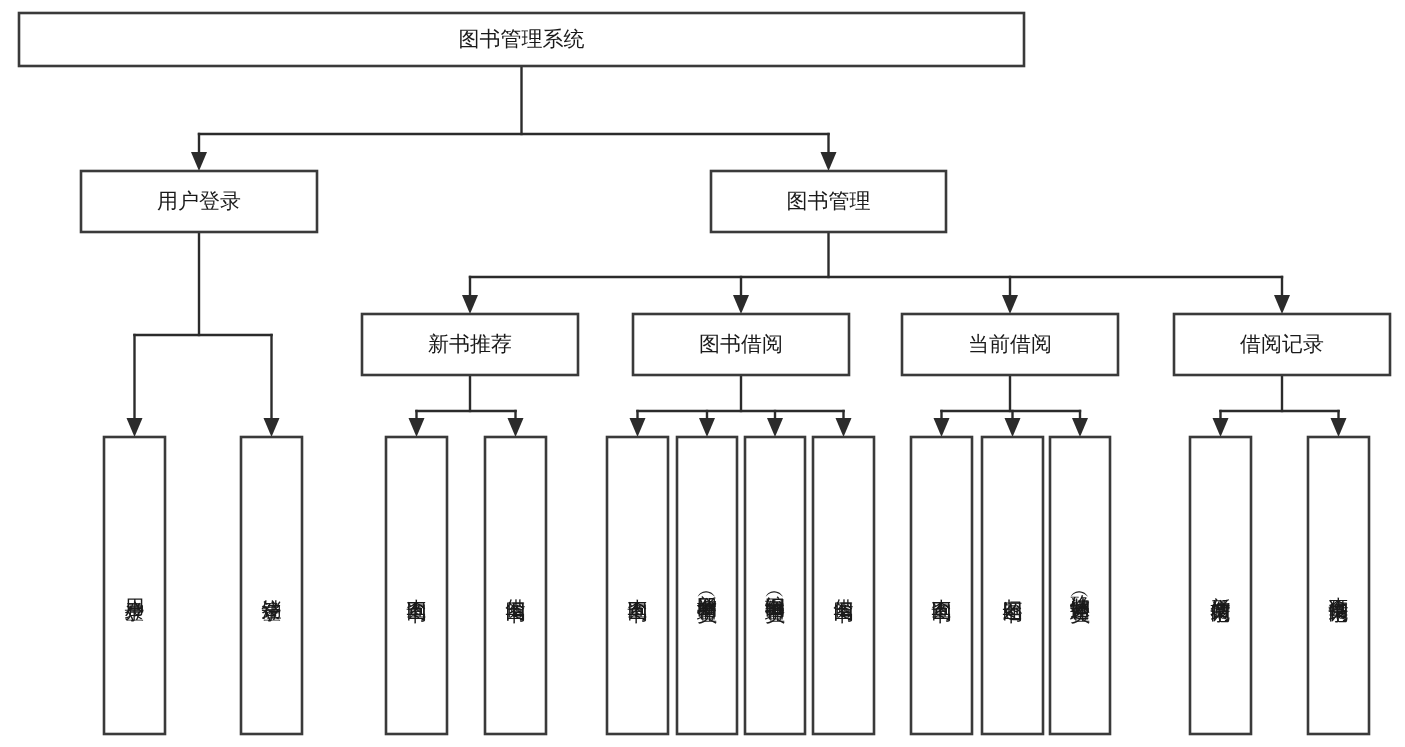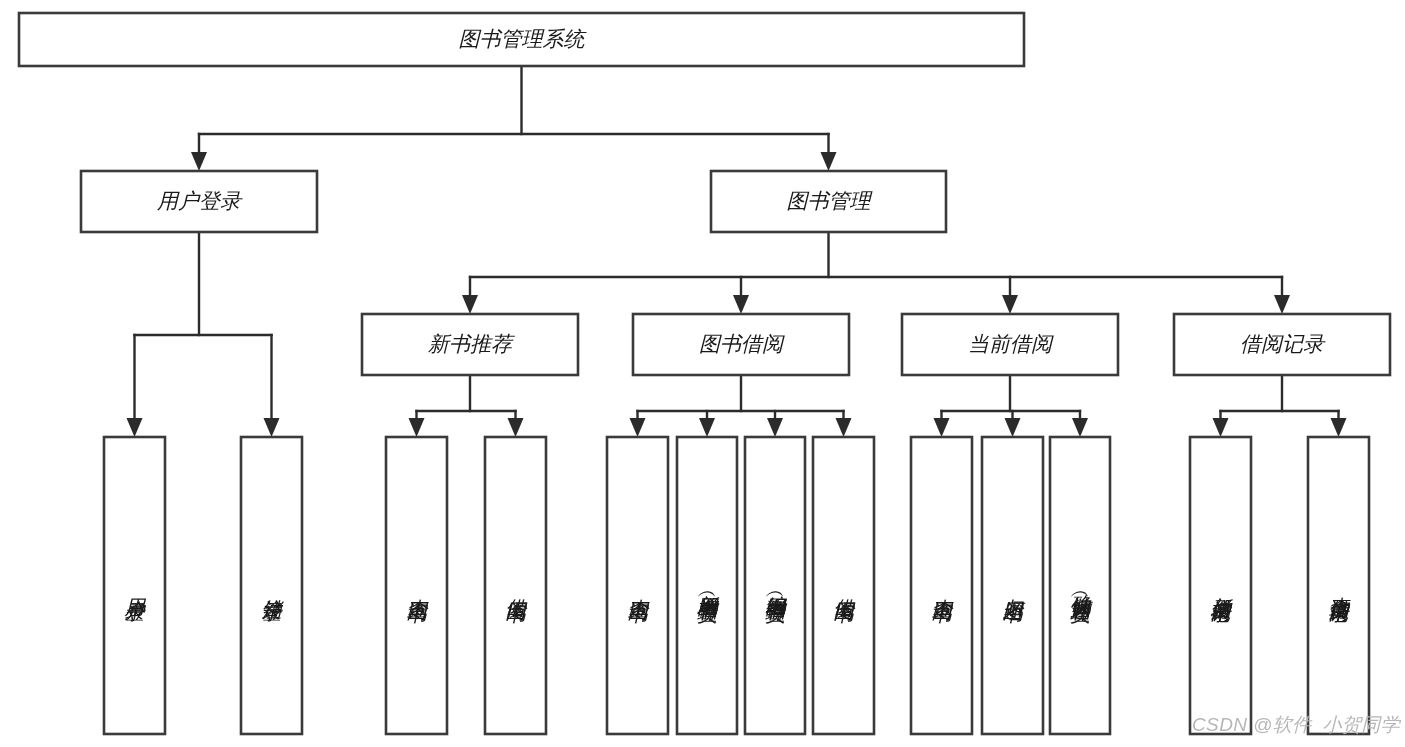--- a/index.html
+++ b/index.html
@@ -11,21 +11,20 @@
     width: 1405px;
     height: 747px;
     overflow: hidden;
     font-family: "Liberation Sans", "DejaVu Sans", sans-serif;
   }
   #diagram-root {
     position: relative;
     width: 1370px;
     height: 747px;
     background: #ffffff;
-    font-style: italic;
   }
   svg.diagram-canvas {
     position: absolute;
     left: 0;
     top: 0;
     width: 1405px;
     height: 747px;
   }
   .node-box {
     fill: #ffffff;
@@ -215,15 +214,14 @@
       <div class="node-label-v" style="left: 677px; top: 437px; width: 60px; height: 297px;">新增图书（管理员）</div>
       <div class="node-label-v" style="left: 745px; top: 437px; width: 60px; height: 297px;">编辑图书（管理员）</div>
       <div class="node-label-v" style="left: 813px; top: 437px; width: 61px; height: 297px;">借阅图书</div>
       <div class="node-label-v" style="left: 911px; top: 437px; width: 61px; height: 297px;">查询图书</div>
       <div class="node-label-v" style="left: 982px; top: 437px; width: 61px; height: 297px;">归还图书</div>
       <div class="node-label-v" style="left: 1050px; top: 437px; width: 60px; height: 297px;">确认归还（管理员）</div>
       <div class="node-label-v" style="left: 1190px; top: 437px; width: 61px; height: 297px;">新增借阅记录</div>
       <div class="node-label-v" style="left: 1308px; top: 437px; width: 61px; height: 297px;">查询借阅记录</div>
     </div>
 
-  <div class="watermark" style="left: 1192px; top: 712px;">CSDN @软件_小贺同学</div>
 
 </div>
 
 </body></html>

